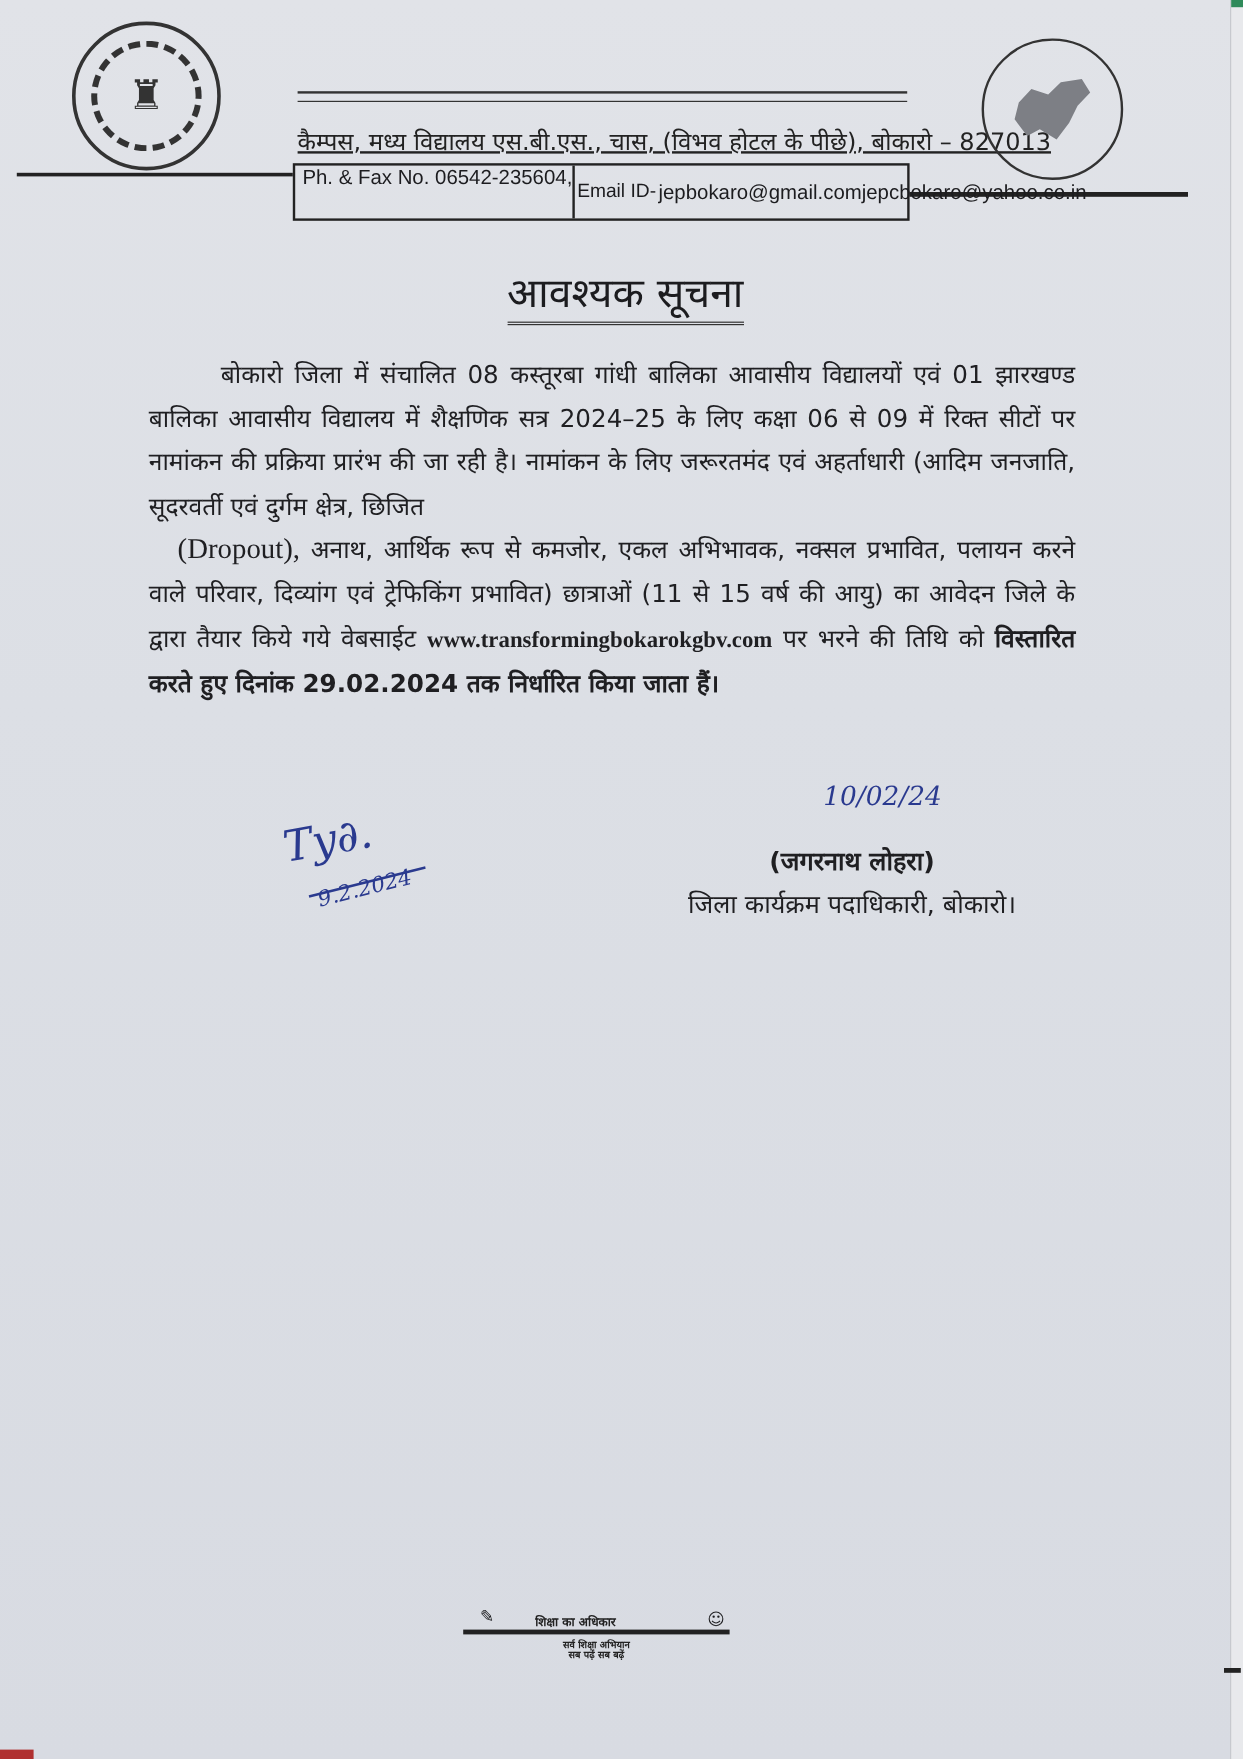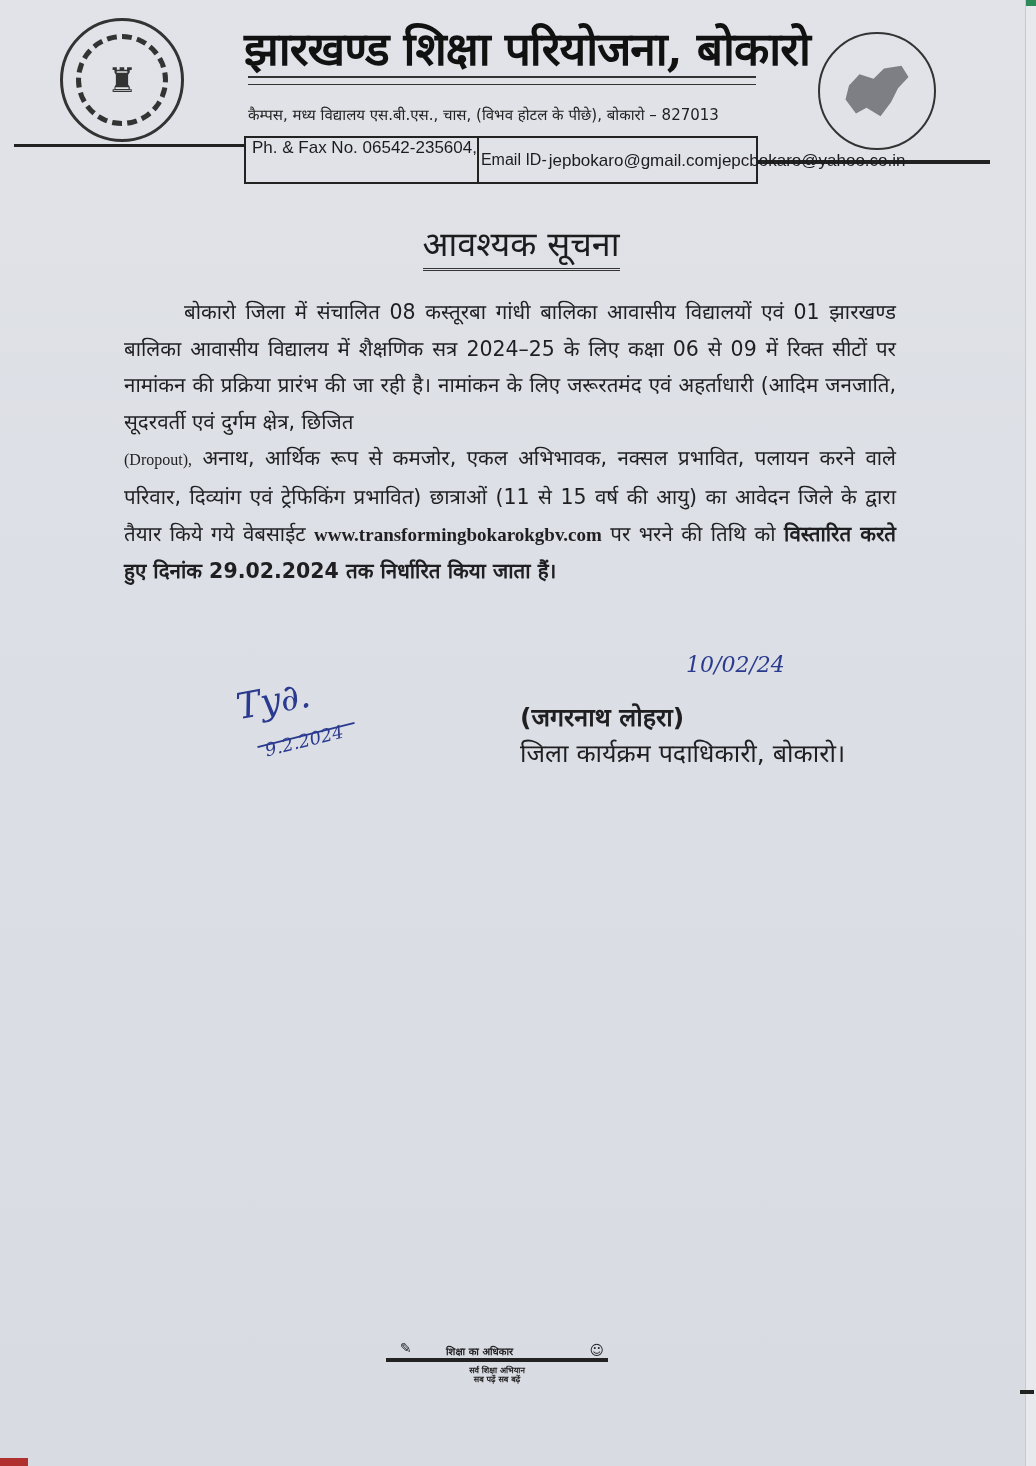--- a/index.html
+++ b/index.html
@@ -45,21 +45,21 @@
   .org-title {
     position: absolute; left: 244px; top: 16px; width: 520px;
     font-family: "DejaVu Serif", serif; font-size: 46px; font-weight: bold; color: #111;
     white-space: nowrap; letter-spacing: -1px;
   }
   .org-title-underline {
     position: absolute; left: 248px; top: 76px; width: 508px; height: 6px;
     border-top: 2px solid #333; border-bottom: 1px solid #333;
   }
   .address {
-    position: absolute; left: 248px; top: 104px; font-size: 15px; color: #222; white-space: nowrap;
+    position: absolute; left: 248px; top: 104px; font-size: 20px; color: #222; white-space: nowrap; text-decoration: underline;
   }
   .rule-left { position: absolute; left: 14px; top: 144px; width: 230px; height: 3px; background: #222; }
   .rule-right { position: absolute; left: 758px; top: 160px; width: 232px; height: 4px; background: #222; }
   .contact-box {
     position: absolute; left: 244px; top: 136px; width: 514px; height: 48px;
     border: 2px solid #222; box-sizing: border-box; display: flex;
     font-family: "Liberation Sans", sans-serif;
   }
   .contact-phone { width: 238px; border-right: 2px solid #222; padding: 0 0 0 6px; font-size: 17px; white-space: nowrap; box-sizing: border-box; }
   .contact-email { display: flex; align-items: center; padding-left: 2px; font-size: 16px; white-space: nowrap; text-align: center; }
@@ -71,39 +71,39 @@
     position: absolute; left: 0; right: 10px; top: 220px; text-align: center;
     font-size: 34px; color: #1c1c1f; padding-left: 26px;
   }
   .notice-title span { display: inline-block; border-bottom: 3px double #333; padding-bottom: 2px; }
   .body-text {
     position: absolute; left: 124px; top: 294px; width: 772px;
     font-size: 20.5px; line-height: 36.6px; text-align: justify; color: #1f1f22;
   }
   .body-text .indent { display: inline-block; width: 60px; }
   .body-text .url { font-family: "Liberation Serif", serif; font-weight: bold; font-size: 19px; }
-  .body-text .en { font-family: "Liberation Serif", serif; font-size: 16px; }
+  .body-text .en { font-family: "Liberation Serif", serif; font-size: 24px; margin-left: 24px; }
   .body-text b { font-weight: bold; }
   .note-line { font-size: 20.5px; }
 
   
   .sig-handwritten-right {
     position: absolute; left: 686px; top: 652px; font-family: "DejaVu Serif", serif; font-style: italic;
     font-size: 22px; color: #2a3a8f;
   }
   .sig-handwritten-left {
     position: absolute; left: 236px; top: 680px; width: 130px; height: 90px; color: #2a3a8f;
     font-family: "DejaVu Serif", serif; font-style: italic;
   }
   .sig-handwritten-left .mark { font-size: 36px; transform: rotate(-10deg); display: inline-block; }
   .sig-handwritten-left .date { position: absolute; left: 28px; top: 50px; font-size: 18px; transform: rotate(-14deg); }
   .sig-handwritten-left .stroke { position: absolute; left: 20px; top: 54px; width: 100px; height: 2px; background: #2a3a8f; transform: rotate(-14deg); }
   .officer-block {
-    position: absolute; left: 520px; top: 700px; width: 380px; 
-    font-size: 25px; line-height: 36px; color: #1f1f22;
+    position: absolute; left: 520px; top: 700px; width: 380px; text-align: center;
+    font-size: 21px; line-height: 36px; color: #1f1f22;
   }
   .officer-name { font-weight: bold; }
 
   
   .footer-emblem {
     position: absolute; left: 386px; top: 1336px; width: 222px; height: 50px; text-align: center;
   }
   .footer-emblem .pencil { position: absolute; left: 0; top: 22px; width: 222px; height: 4px; background: #222; }
   .footer-emblem .tag { position: absolute; left: 60px; top: 8px; font-size: 10px; font-weight: bold; color: #222; }
   .footer-emblem .sub1 { position: absolute; left: 0; right: 0; top: 28px; font-size: 8px; color: #222; font-weight: bold; }
@@ -115,21 +115,20 @@
 <body>
 
 <div class="page">
 
   <div class="logo-left">
     <div class="ring">
         <span class="emblem">♜</span>
       </div>
   </div>
 
-  <div class="org-title">झारखण्ड शिक्षा परियोजना, बोकारो</div>
   <div class="org-title-underline"></div>
   <div class="address">कैम्पस, मध्य विद्यालय एस.बी.एस., चास, (विभव होटल के पीछे), बोकारो – 827013</div>
 
   <div class="logo-right">
     <div class="map"></div>
   </div>
 
   <div class="rule-left"></div>
   <div class="rule-right"></div>
 

